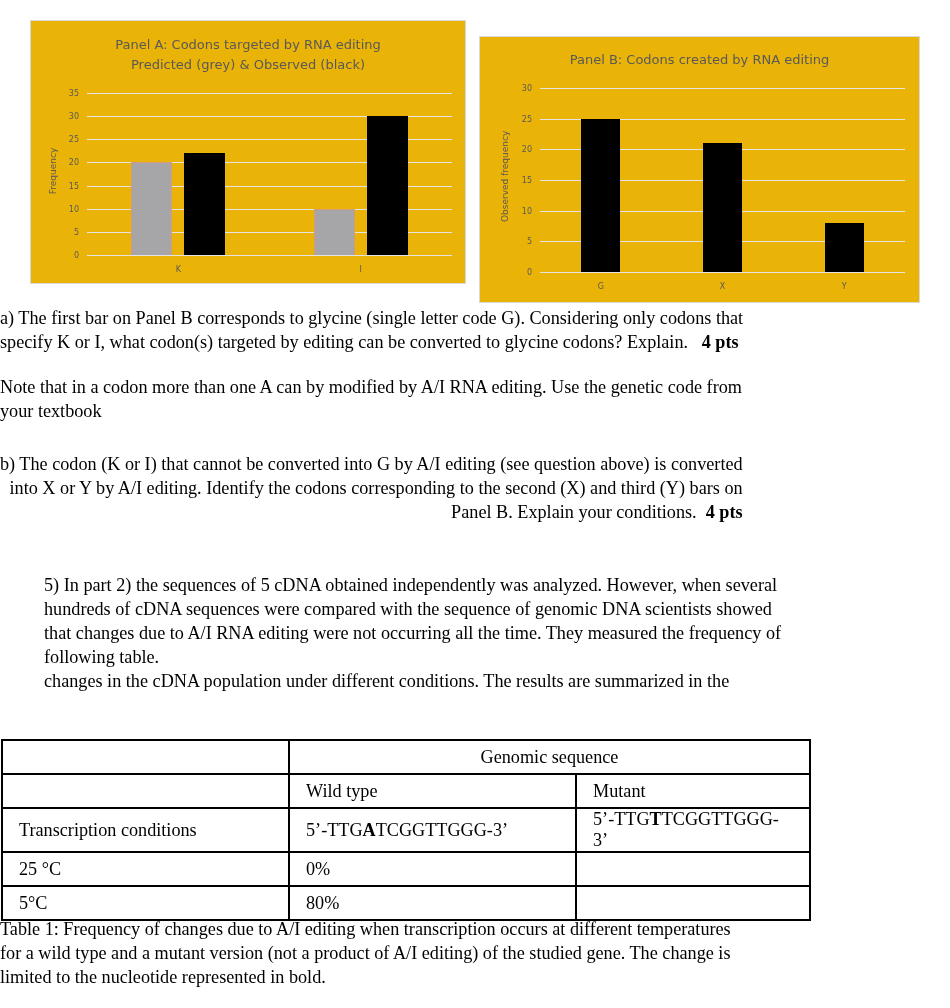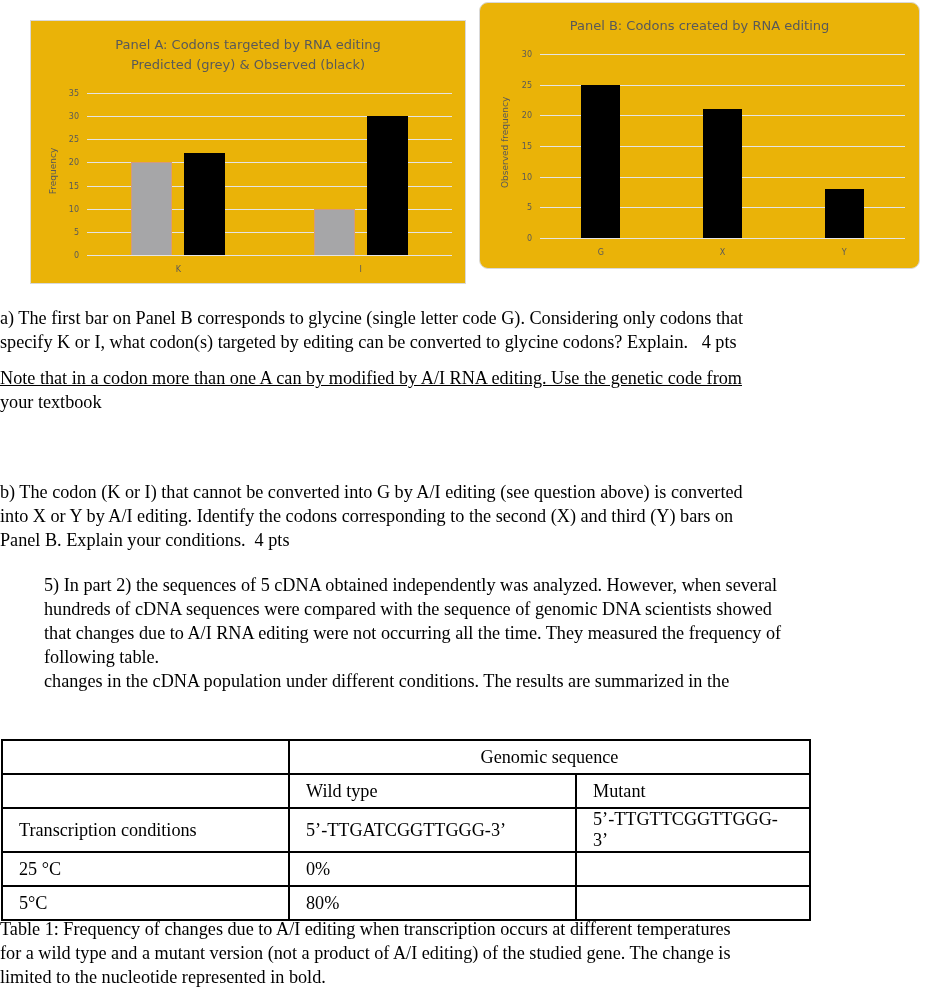--- a/index.html
+++ b/index.html
@@ -1,36 +1,36 @@
 <!DOCTYPE html>
 <html><head>
 <meta charset="utf-8">
 <style>
   html, body { margin: 0; padding: 0; background: #ffffff; }
   body { width: 950px; height: 1008px; position: relative; overflow: hidden;
          font-family: "Liberation Serif", serif; color: #000; }
   .chart-box { position: absolute; background: #eab308; border: 1px solid #d9d9d9; }
   #panelA { left: 30px; top: 20px; width: 434px; height: 262px; }
-  #panelB { left: 479px; top: 2px; width: 439px; height: 265px; border-radius: 9px; }
+  #panelB { left: 479px; top: 36px; width: 439px; height: 265px; }
   .chart-title { position: absolute; left: 0; right: 0; text-align: center;
                  font-family: "DejaVu Sans", sans-serif; color: #595959; font-size: 13px; line-height: 18px; }
   .plot { position: absolute; }
   .gridline { position: absolute; left: 0; right: 0; height: 1px; background: #e4e4e4; }
   .ytick { position: absolute; font-family: "DejaVu Sans", sans-serif; font-size: 8px; color: #595959;
            text-align: right; width: 20px; transform: translateY(-50%); }
   .xtick { position: absolute; font-family: "DejaVu Sans", sans-serif; font-size: 8px; color: #595959;
            transform: translateX(-50%); }
   .ylabel { position: absolute; font-family: "DejaVu Sans", sans-serif; font-size: 9px; color: #595959;
             transform: rotate(-90deg); transform-origin: center; white-space: nowrap; }
   .bar { position: absolute; bottom: 0; box-sizing: border-box; }
   .bar.pred { background: #a6a6a8; border: 1.5px solid #d49a7a; border-bottom: none; }
   .bar.obs { background: #000; }
   .text-block { position: absolute; left: 0; font-size: 18.2px; line-height: 24px; }
   .text-block p { margin: 0; }
-  b { font-weight: normal; }
+  b { font-weight: bold; }
   table.data-table { position: absolute; left: 1px; top: 739px; border-collapse: collapse;
                      font-size: 18.2px; width: 810px; }
   table.data-table td { border: 2px solid #000; height: 32px; padding: 0 16px; vertical-align: middle; }
   .caption { position: absolute; left: 0; top: 917px; font-size: 18.2px; line-height: 24px; width: 950px; }
 </style>
 </head>
 <body>
 
 <div id="panelA" class="chart-box">
   <div class="chart-title" style="top:15px;">Panel A: Codons  targeted by RNA editing</div>
@@ -87,25 +87,25 @@
     <div class="ytick" style="left: 32px; top: 81.6667px;">25</div>
     <div class="ytick" style="left: 32px; top: 51px;">30</div>
     <div class="xtick" style="left: 120.833px; top: 245px;">G</div>
     <div class="xtick" style="left: 242.5px; top: 245px;">X</div>
     <div class="xtick" style="left: 364.167px; top: 245px;">Y</div>
   </div>
 
 <div class="text-block" style="top:306px;">
   <p><span>a) The first bar on Panel B corresponds to glycine (single letter code G).  Considering only codons that</span></p>
   <p><span>specify K or I, what codon(s) targeted by editing can be converted to glycine codons? Explain.</span>&nbsp;&nbsp;&nbsp;<b>4 pts</b></p>
-  <p style="margin-top:12px;text-decoration:underline;"><span>Note that in a codon more than one A can by modified by A/I RNA editing.  Use the genetic code from</span></p>
+  <p style="margin-top:21px;"><span>Note that in a codon more than one A can by modified by A/I RNA editing.  Use the genetic code from</span></p>
   <p><span>your textbook</span></p>
 </div>
 
-<div class="text-block" style="top:480px;">
+<div class="text-block" style="top:452px;text-align:right;">
   <p>b) The codon (K or I) that cannot be converted into G by A/I editing (see question above) is converted</p>
   <p>into X or Y by A/I editing. Identify the codons corresponding to the second (X) and third (Y) bars on</p>
   <p><span>Panel B. Explain your conditions.</span>&nbsp;&nbsp;<b>4 pts</b></p>
 </div>
 
 <div class="text-block" style="top:573px;padding-left:44px;">
   <p>5) In part 2) the sequences of 5 cDNA obtained independently was analyzed.  However, when several</p>
   <p>hundreds of cDNA sequences were compared with the sequence of genomic DNA scientists showed</p>
   <p>that changes due to A/I RNA editing were not occurring all the time.  They measured the frequency of</p>
   <p>following table.</p>

